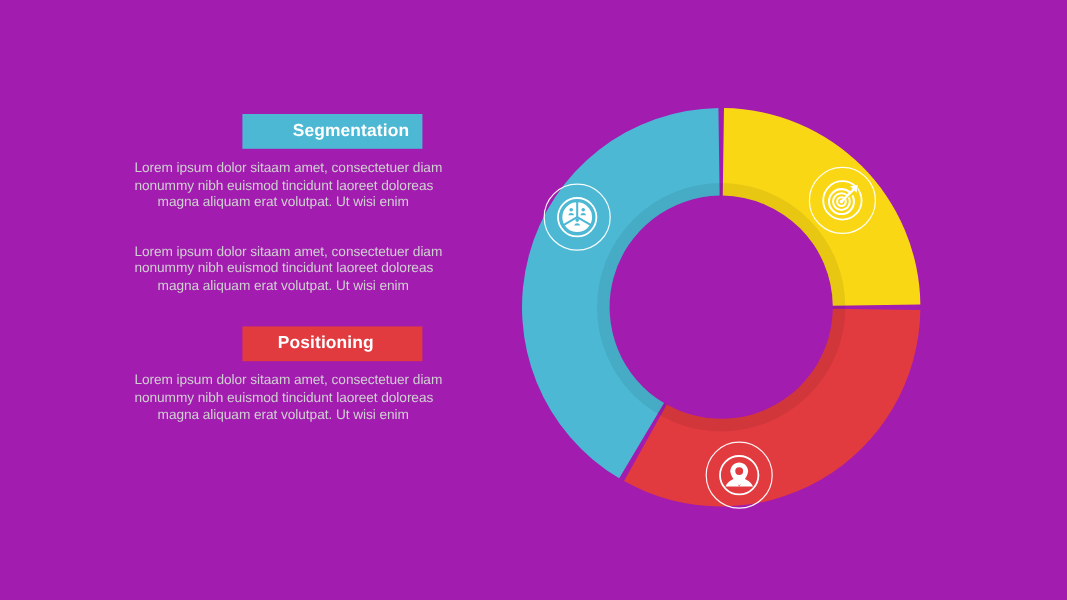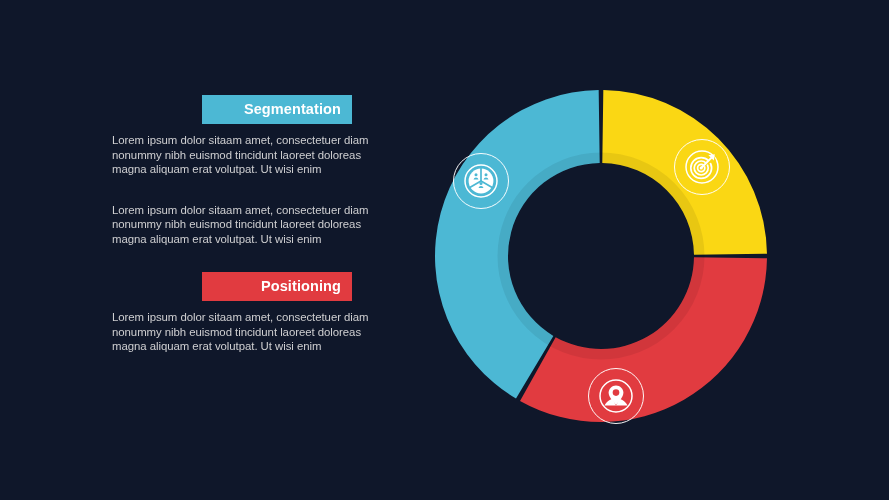--- a/index.html
+++ b/index.html
@@ -9,21 +9,21 @@
     background: #ffffff;
   }
   body {
     font-family: "Liberation Sans", sans-serif;
     -webkit-font-smoothing: antialiased;
   }
   #canvas {
     position: relative;
     width: 889px;
     height: 500px;
-    background: #0f172a;
+    background: #a21caf;
     overflow: hidden;
   }
 
   
   .text-column {
     position: absolute;
     left: 112px;
     top: 95px;
     width: 248px;
   }
@@ -47,21 +47,21 @@
     color: #ffffff;
     font-size: 14.5px;
     font-weight: bold;
     letter-spacing: 0.1px;
     line-height: 1;
     white-space: nowrap;
   }
   .body-text {
     margin-top: 9px;
     width: 248px;
-    text-align: left;
+    text-align: center;
     color: #cfcfd1;
     font-size: 11.4px;
     line-height: 14.5px;
     letter-spacing: -0.05px;
   }
   .body-text .ln { display: block; white-space: nowrap; }
 
   
   .donut-wrap {
     position: absolute;
@@ -110,21 +110,21 @@
 
     <div class="item-block">
       <div class="body-text">
         <span class="ln">Lorem ipsum dolor sitaam amet, consectetuer diam</span>
         <span class="ln">nonummy  nibh euismod tincidunt laoreet doloreas</span>
         <span class="ln">magna aliquam erat volutpat. Ut wisi enim</span>
       </div>
     </div>
 
     <div class="item-block">
-      <div class="label-bar" style="background:#E13B40;">
+      <div class="label-bar" style="background:#E13B40;justify-content:center;">
         <span class="label-bar-text">Positioning</span>
       </div>
       <div class="body-text">
         <span class="ln">Lorem ipsum dolor sitaam amet, consectetuer diam</span>
         <span class="ln">nonummy  nibh euismod tincidunt laoreet doloreas</span>
         <span class="ln">magna aliquam erat volutpat. Ut wisi enim</span>
       </div>
     </div>
 
   </div>

